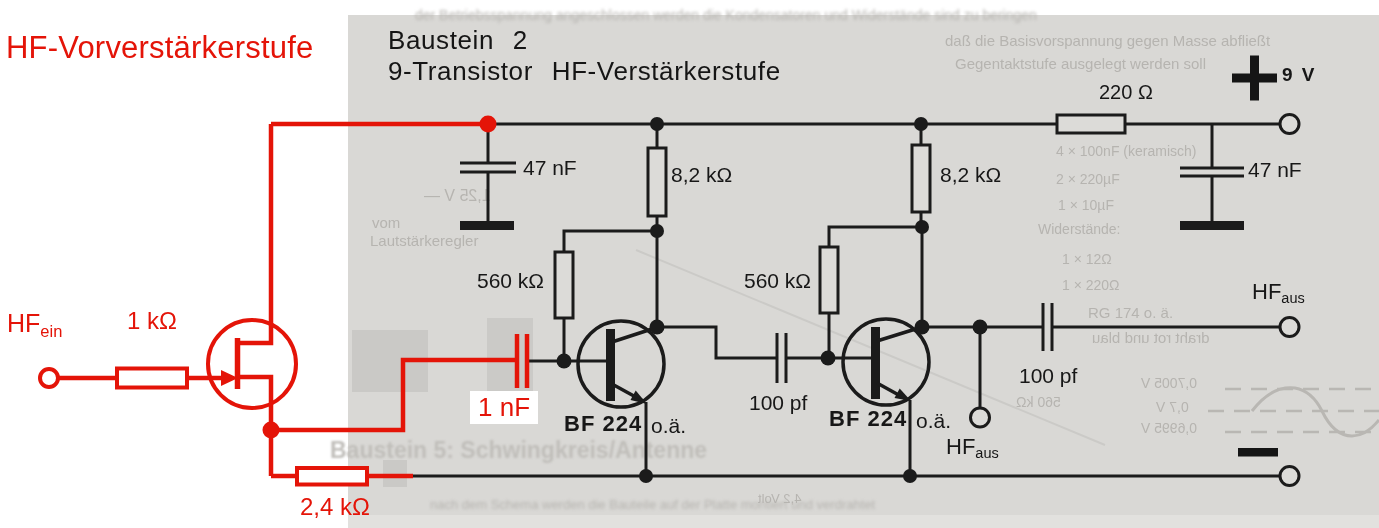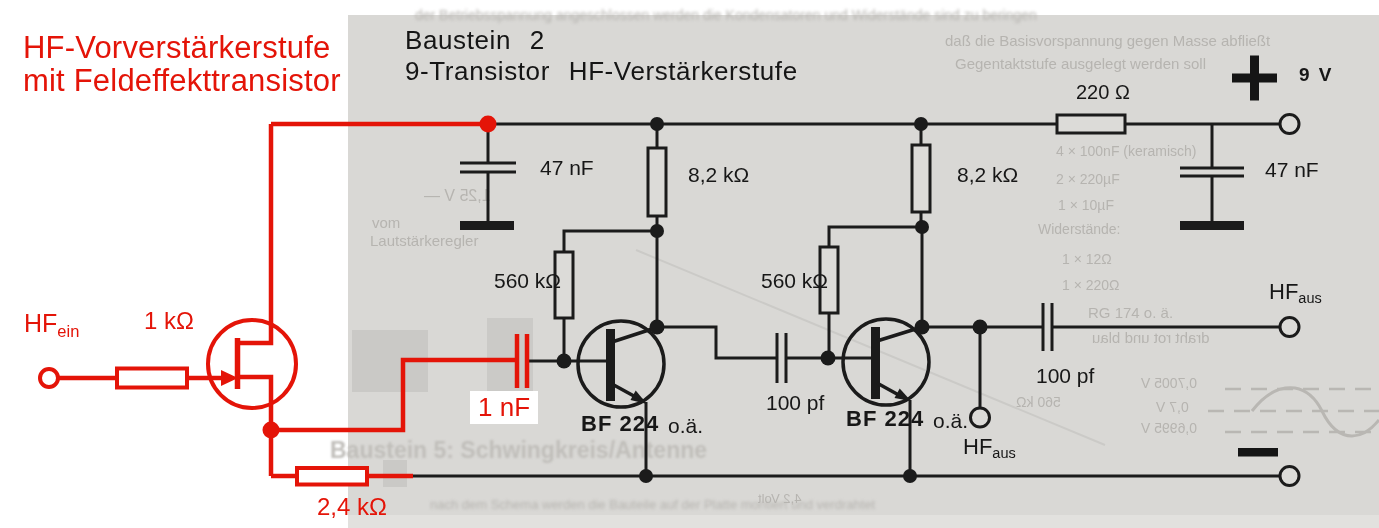--- a/index.html
+++ b/index.html
@@ -2,21 +2,21 @@
 <html><head>
 <meta charset="utf-8">
 <style>
   html,body{margin:0;padding:0;background:#ffffff;}
   .canvas{position:relative;width:1379px;height:528px;overflow:hidden;
           font-family:"Liberation Sans",sans-serif;background:#ffffff;}
   .page-bg{position:absolute;left:348px;top:15px;width:1031px;height:513px;
            background:#d9d8d5;}
   .page-bg .bottom-strip{position:absolute;left:0;bottom:0;width:100%;height:13px;background:#e2e1de;}
   svg.circuit{position:absolute;left:0;top:0;width:1379px;height:528px;}
-  .lbl{position:absolute;color:#171717;white-space:nowrap;line-height:1.1;margin-left:17px;}
+  .lbl{position:absolute;color:#171717;white-space:nowrap;line-height:1.1;}
   .red{color:#e41408;text-align:center;}
   .b{font-weight:bold;}
   .sub{font-size:0.66em;vertical-align:-0.28em;letter-spacing:0;}
   .annotation{left:6px;top:31px;font-size:31px;line-height:33px;color:#e41408;letter-spacing:0.2px;}
   .title{left:388px;top:25px;font-size:26px;line-height:31px;font-weight:normal;
          color:#151515;word-spacing:11px;letter-spacing:0.6px;}
   .nf-box{position:absolute;left:470px;top:391px;width:68px;height:33px;background:#ffffff;
           display:flex;align-items:center;justify-content:center;font-size:26px;color:#e41408;}
   .bleed{position:absolute;color:#b6b4b0;filter:blur(0.7px);white-space:nowrap;line-height:1.05;}
   .bleed.mirror{transform:scaleX(-1);}
@@ -215,21 +215,20 @@
 
       <g fill="#e41408" stroke="none">
         <circle cx="488" cy="124" r="8.5"></circle>
         <circle cx="271" cy="430" r="8.5"></circle>
       </g>
     </g>
   </svg>
 
   <div class="lbl annotation">
     <div>HF-Vorverstärkerstufe</div>
-    <div>mit Feldeffekttransistor</div>
   </div>
 
   <div class="lbl title">
     <div>Baustein 2</div>
     <div>9-Transistor HF-Verstärkerstufe</div>
   </div>
 
   <div class="lbl red s25" style="left:7px;top:310px;">
     <span>HF</span><span class="sub">ein</span>
   </div>
@@ -248,21 +247,21 @@
   <div class="lbl s22 b" style="left:564px;top:412px;letter-spacing:1px;">BF 224</div>
   <div class="lbl s21" style="left:651px;top:414px;">o.ä.</div>
 
   <div class="lbl s21" style="left:749px;top:391px;">100 pf</div>
   <div class="lbl s21" style="left:744px;top:269px;">560 kΩ</div>
 
   <div class="lbl s22 b" style="left:829px;top:407px;letter-spacing:1px;">BF 224</div>
   <div class="lbl s21" style="left:916px;top:409px;">o.ä.</div>
 
   <div class="lbl s21" style="left:940px;top:163px;">8,2 kΩ</div>
-  <div class="lbl s20" style="left:1059px;top:81px;">220 Ω</div>
+  <div class="lbl s20" style="left:1099px;top:81px;">220 Ω</div>
   <div class="lbl s19 b" style="left:1282px;top:65px;">9 V</div>
   <div class="lbl s21" style="left:1248px;top:158px;">47 nF</div>
 
   <div class="lbl s22" style="left:1252px;top:280px;">
     <span>HF</span><span class="sub">aus</span>
   </div>
 
   <div class="lbl s22" style="left:946px;top:435px;">
     <span>HF</span><span class="sub">aus</span>
   </div>

